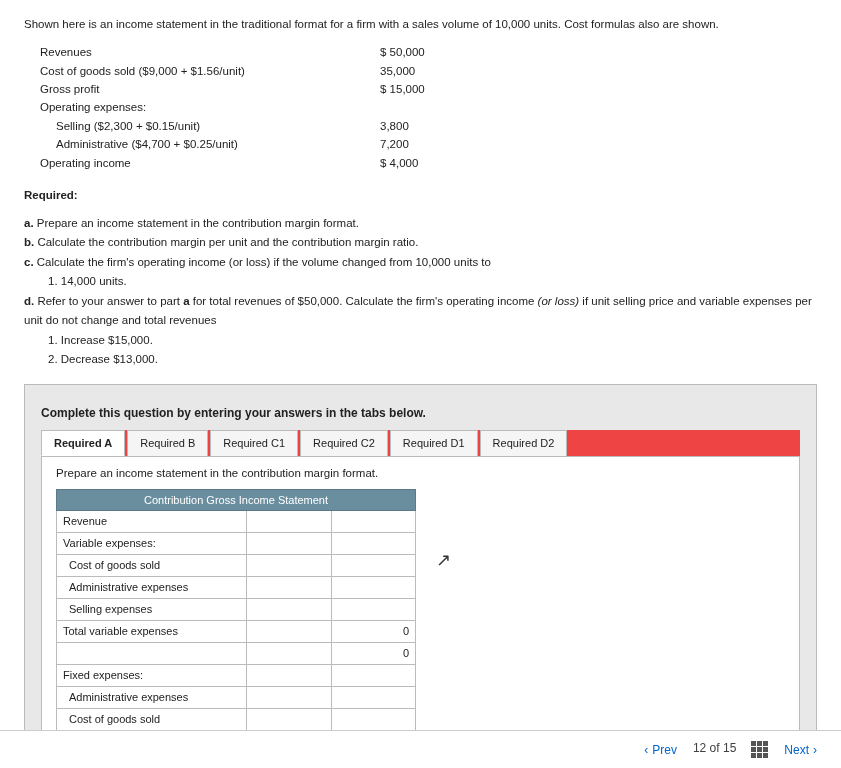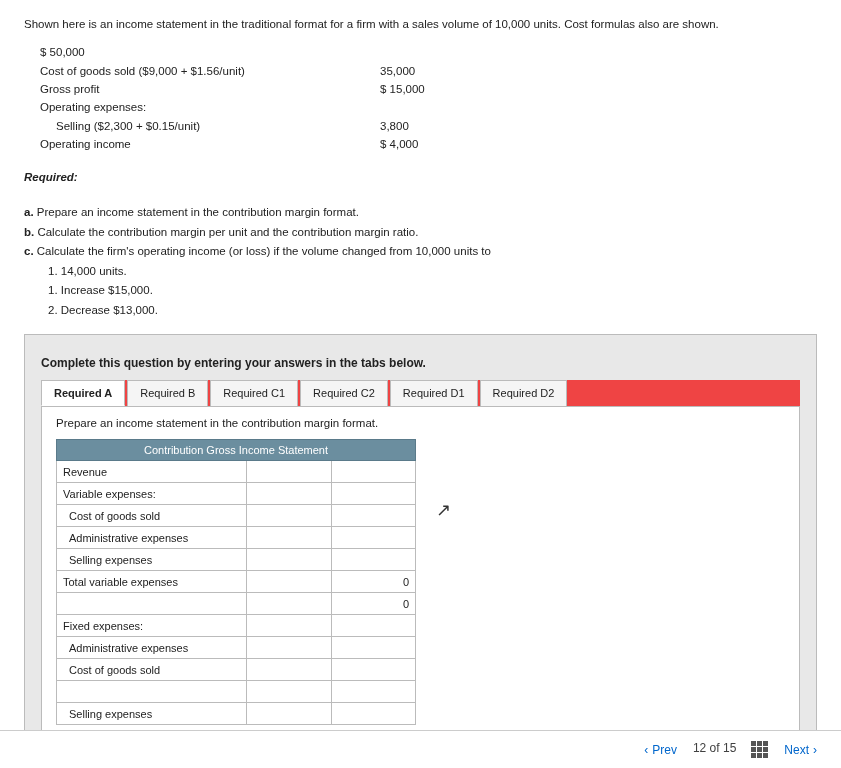--- a/index.html
+++ b/index.html
@@ -35,21 +35,21 @@
       justify-content: space-between;
       max-width: 420px;
     }
     .financial-table .row .label { flex: 1; }
     .financial-table .row .amount { min-width: 80px; }
     .required-section {
       margin-bottom: 14px;
       font-size: 11.5px;
       line-height: 1.7;
     }
-    .required-section .req-title { font-weight: bold; margin-bottom: 16px; font-style: italic; }
+    .required-section .req-title { font-weight: bold; margin-bottom: 8px; }
     .required-section .req-item { margin-left: 0; }
     .required-section .sub-item { margin-left: 24px; }
     .complete-box {
       border: 1px solid #bbb;
       background: #e8e8e8;
       padding: 10px 16px 0 16px;
       margin-bottom: 0;
     }
     .complete-box-title {
       font-weight: bold;
@@ -183,56 +183,64 @@
   </style>
 </head>
 <body>
 
 <div class="page">
 
   <p class="intro-text">Shown here is an income statement in the traditional format for a firm with a sales volume of 10,000 units. Cost formulas also are shown.</p>
 
   <div class="financial-table">
     <div class="row">
+      <span class="label">Revenues</span>
       <span class="amount">$ 50,000</span>
     </div>
     <div class="row">
       <span class="label">Cost of goods sold ($9,000 + $1.56/unit)</span>
       <span class="amount">35,000</span>
     </div>
     <div class="row">
       <span class="label">Gross profit</span>
       <span class="amount">$ 15,000</span>
     </div>
     <div class="row">
       <span class="label">Operating expenses:</span>
       <span class="amount"></span>
     </div>
     <div class="row" style="padding-left:16px;">
       <span class="label">Selling ($2,300 + $0.15/unit)</span>
       <span class="amount">3,800</span>
+    </div>
+    <div class="row" style="padding-left:16px;">
+      <span class="label">Administrative ($4,700 + $0.25/unit)</span>
+      <span class="amount">7,200</span>
     </div>
     <div class="row">
       <span class="label">Operating income</span>
       <span class="amount">$ 4,000</span>
     </div>
   </div>
 
   <div class="required-section">
     <div class="req-title">Required:</div>
     <div class="req-item">
       <span class="bold">a. </span><span>Prepare an income statement in the contribution margin format.</span>
     </div>
     <div class="req-item">
       <span class="bold">b. </span><span>Calculate the contribution margin per unit and the contribution margin ratio.</span>
     </div>
     <div class="req-item">
       <span class="bold">c. </span><span>Calculate the firm's operating income (or loss) if the volume changed from 10,000 units to</span>
     </div>
     <div class="sub-item">1. 14,000 units.</div>
+    <div class="req-item">
+      <span class="bold">d. </span><span>Refer to your answer to part <span class="bold">a</span> for total revenues of $50,000. Calculate the firm's operating income <em>(or loss)</em> if unit selling price and variable expenses per unit do not change and total revenues</span>
+    </div>
     <div class="sub-item">1. Increase $15,000.</div>
     <div class="sub-item">2. Decrease $13,000.</div>
   </div>
 
   <div class="complete-box">
     <div class="complete-box-title">Complete this question by entering your answers in the tabs below.</div>
 
     <div class="tabs-row">
       <div class="tab active">Required A</div>
       <div class="tab">Required B</div>

